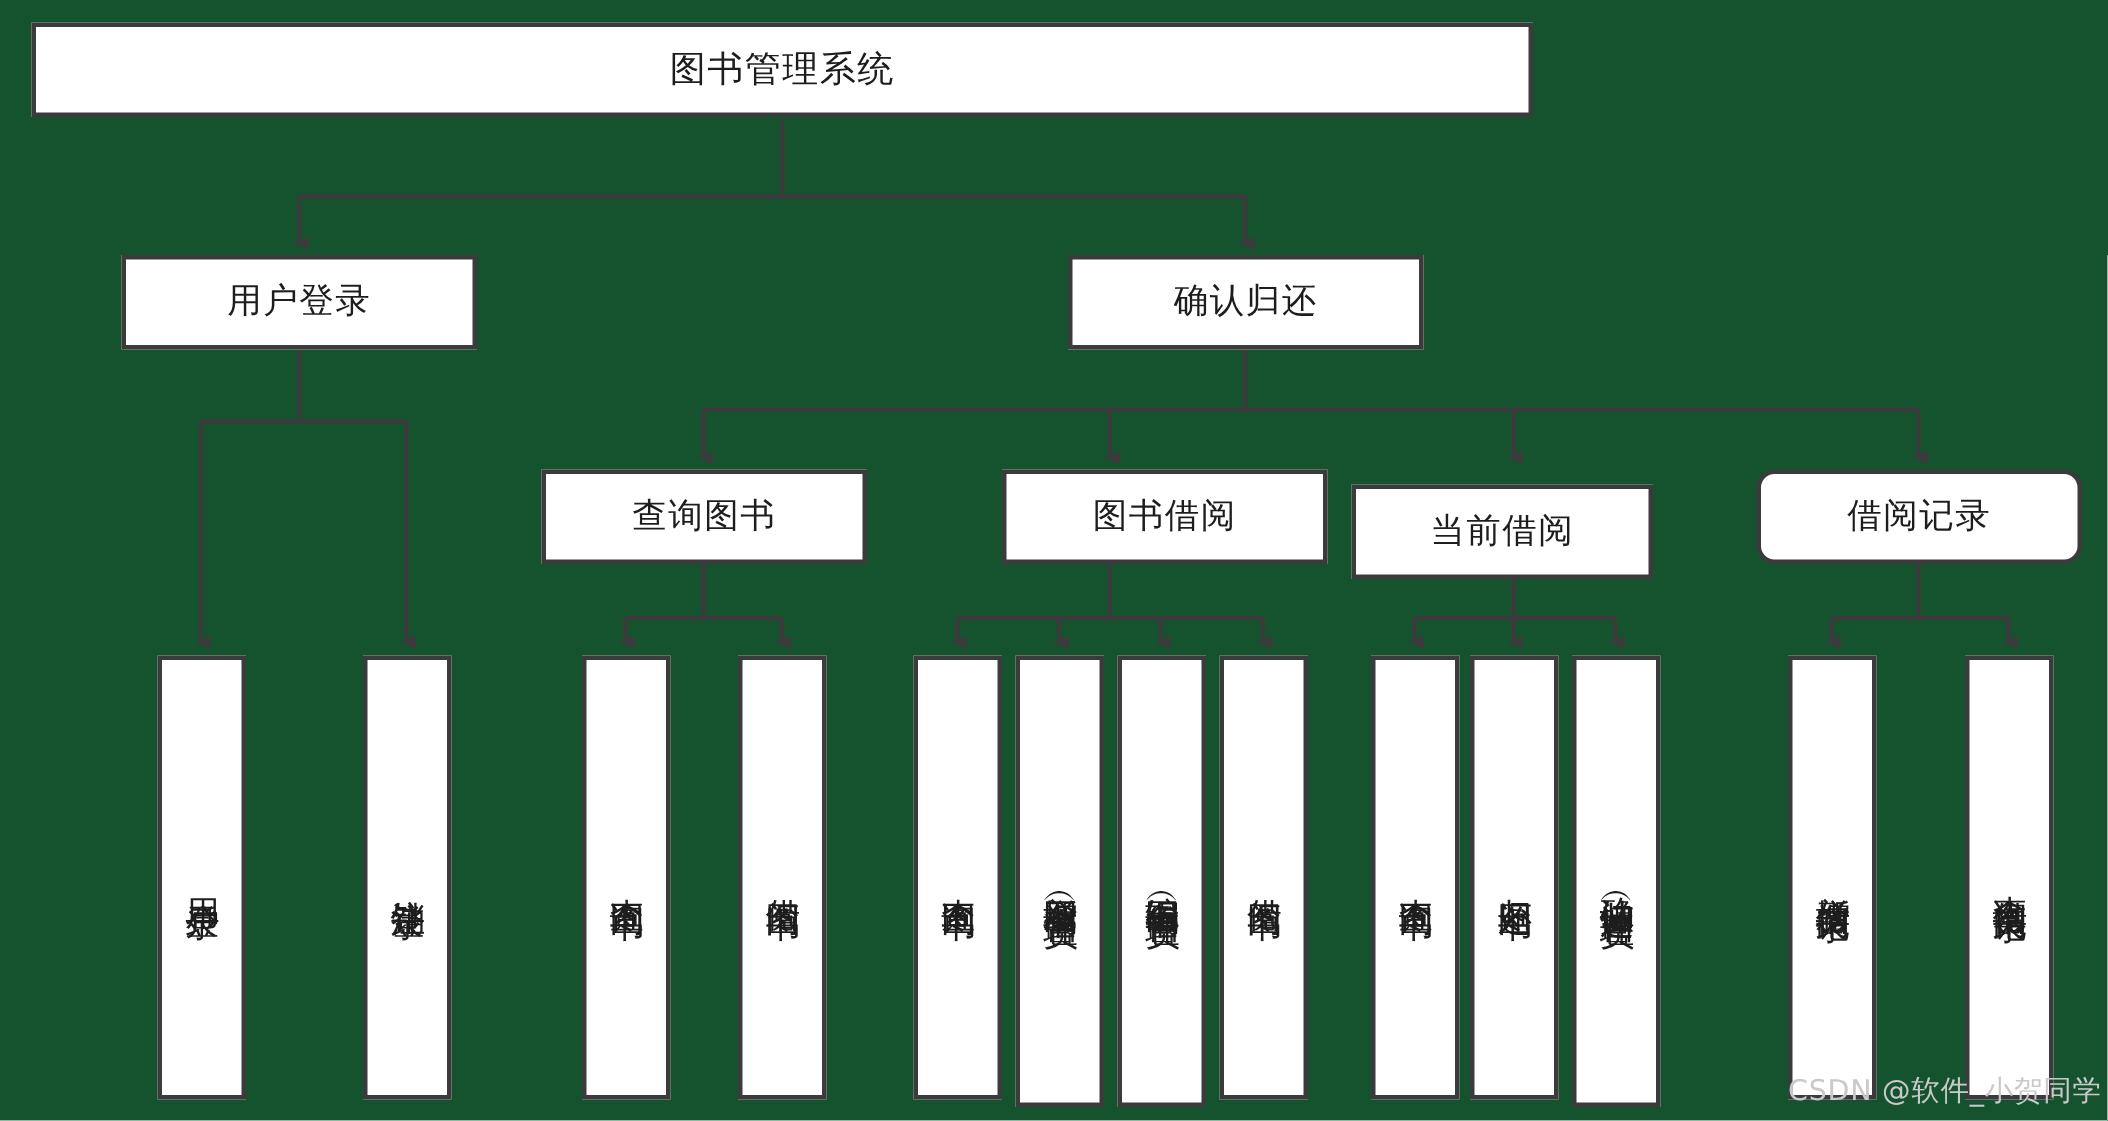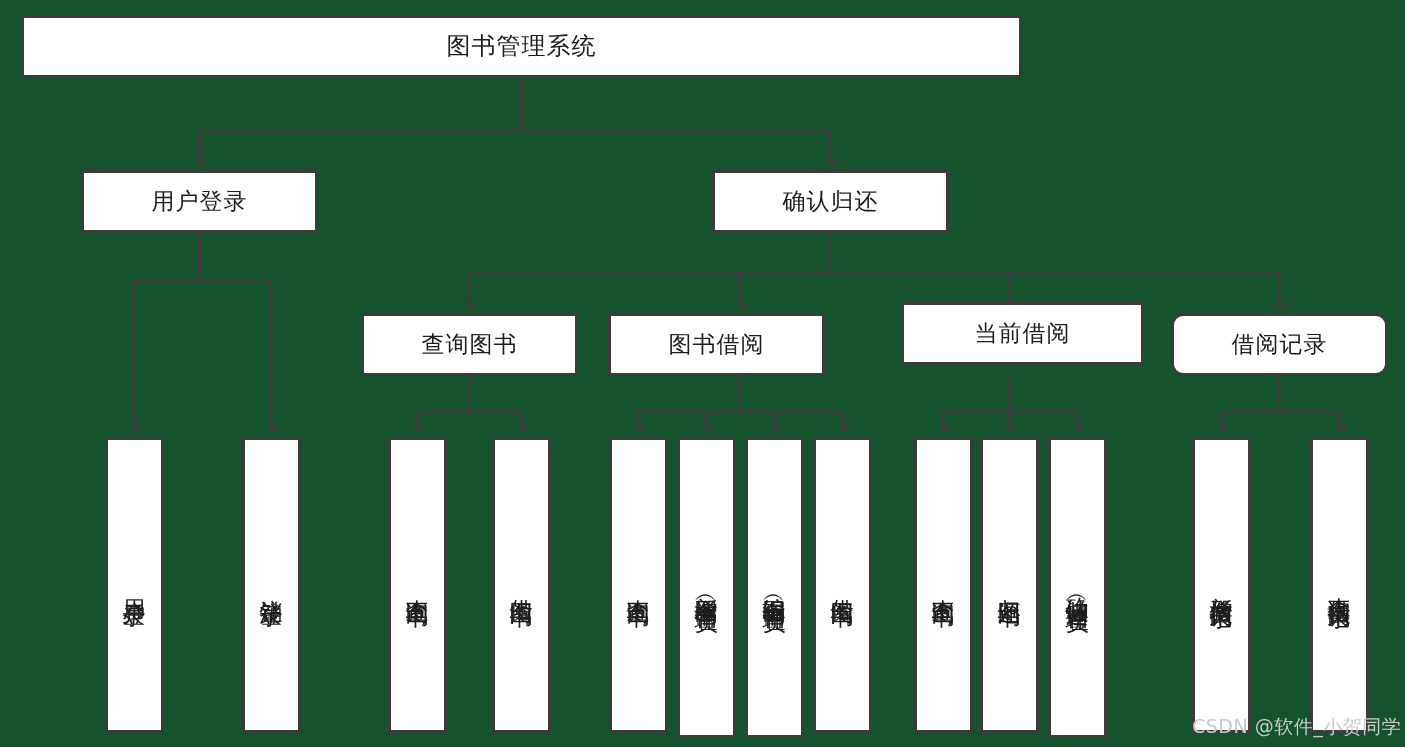--- a/index.html
+++ b/index.html
@@ -144,25 +144,25 @@
   </div>
 
   <div class="node horiz" style="left:712px; top:170px; width:237px; height:63px;">
     <span>确认归还</span>
   </div>
 
   <div class="node horiz" style="left:361px; top:313px; width:217px; height:63px;">
     <span>查询图书</span>
   </div>
 
-  <div class="node horiz" style="left:608px; top:313px; width:217px; height:63px;">
+  <div class="node horiz" style="left:668px; top:313px; width:217px; height:63px;">
     <span>图书借阅</span>
   </div>
 
-  <div class="node horiz" style="left:901px; top:302px; width:243px; height:63px;">
+  <div class="node horiz" style="left:901px; top:323px; width:201px; height:63px;">
     <span>当前借阅</span>
   </div>
 
   <div class="node horiz" style="left:1171px; top:313px; width:217px; height:63px;border-radius:12px;">
     <span>借阅记录</span>
   </div>
 
   <div class="node leaf" style="left:105px; top:437px; width:59px; height:296px;">
     <div class="leafinner">
       <span class="vtext">用户登录</span>

